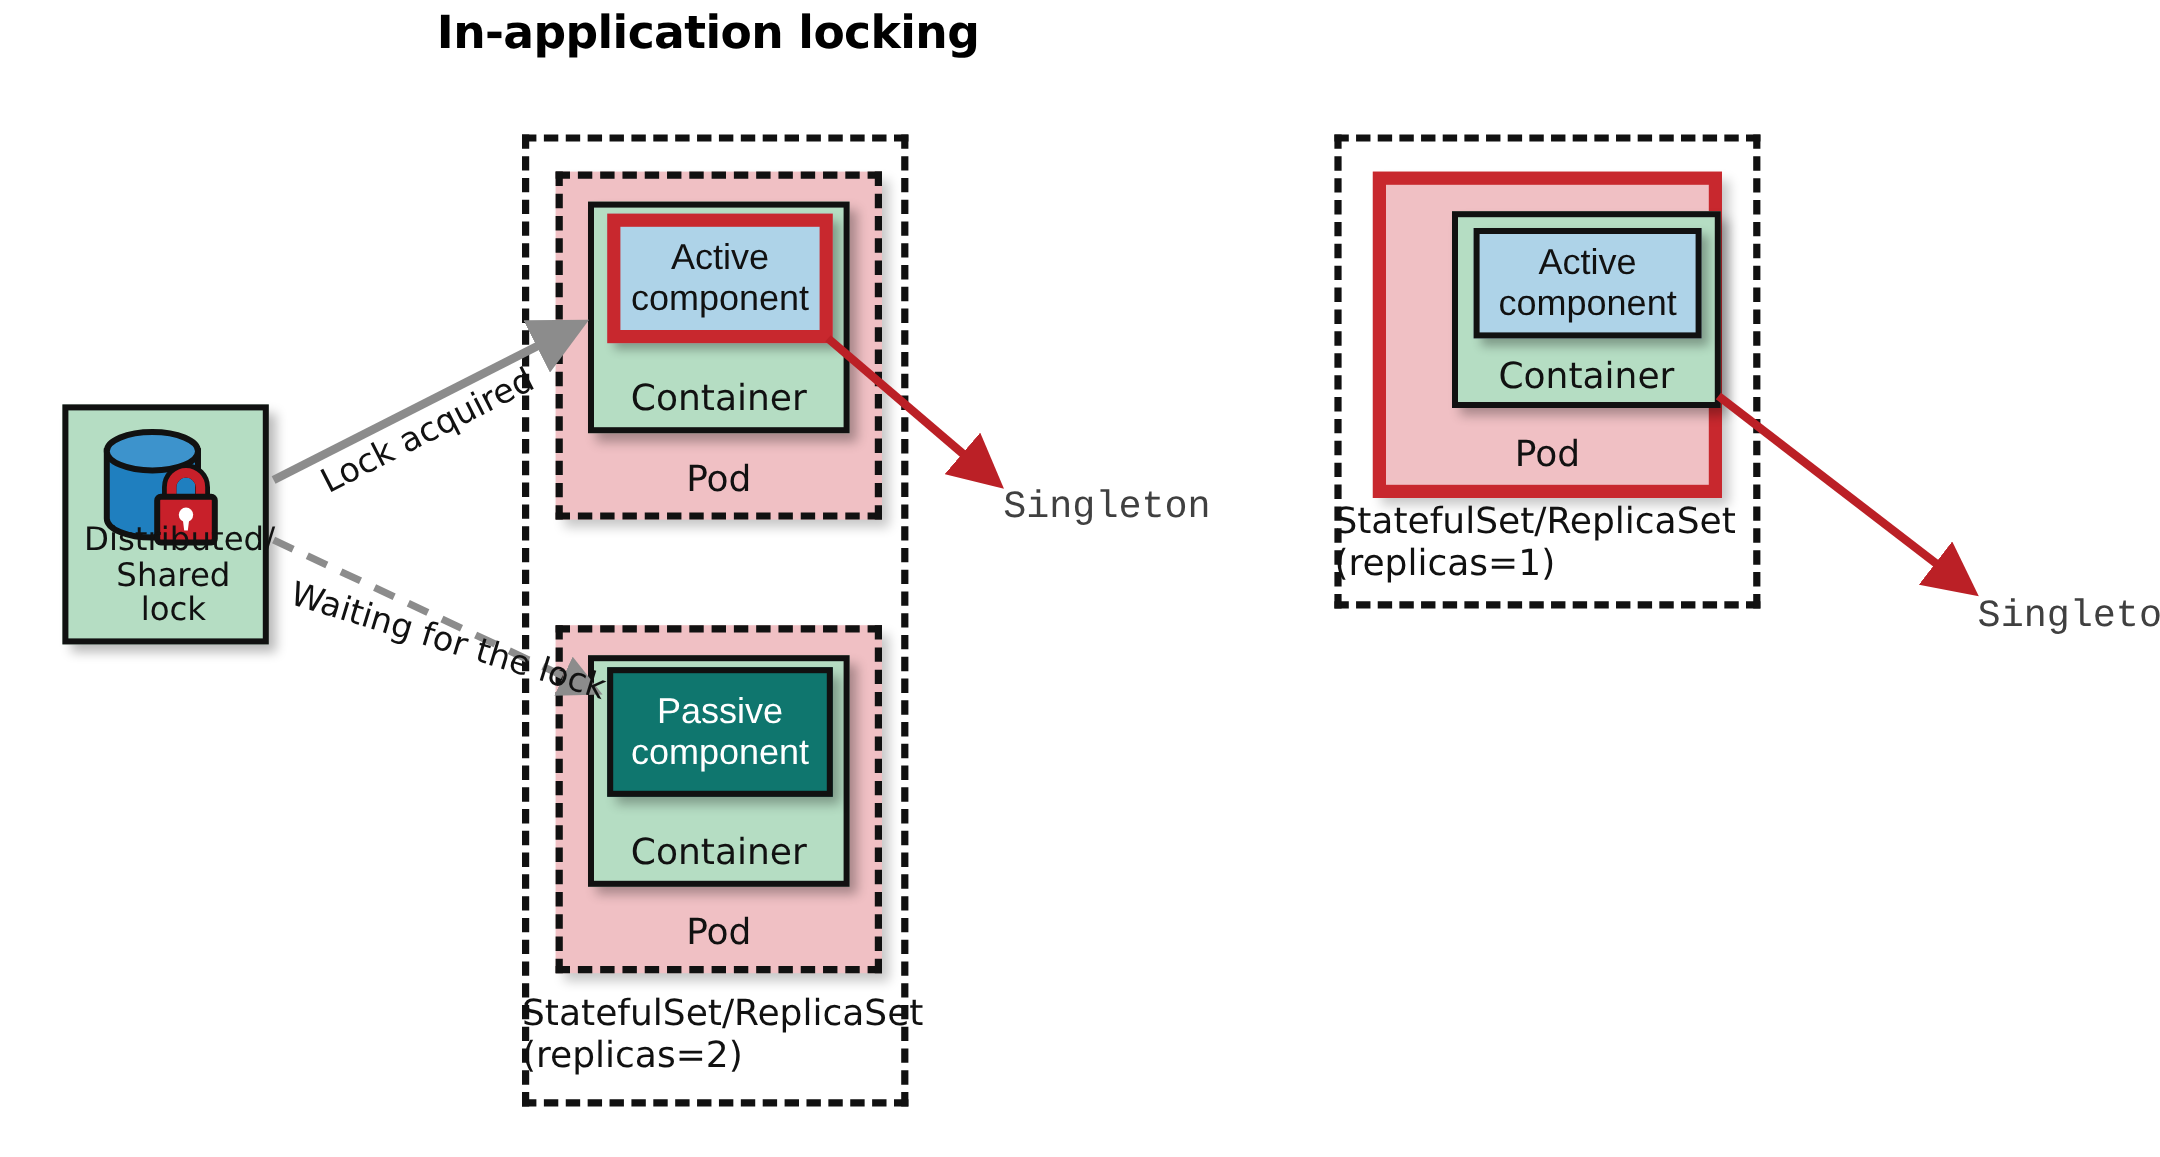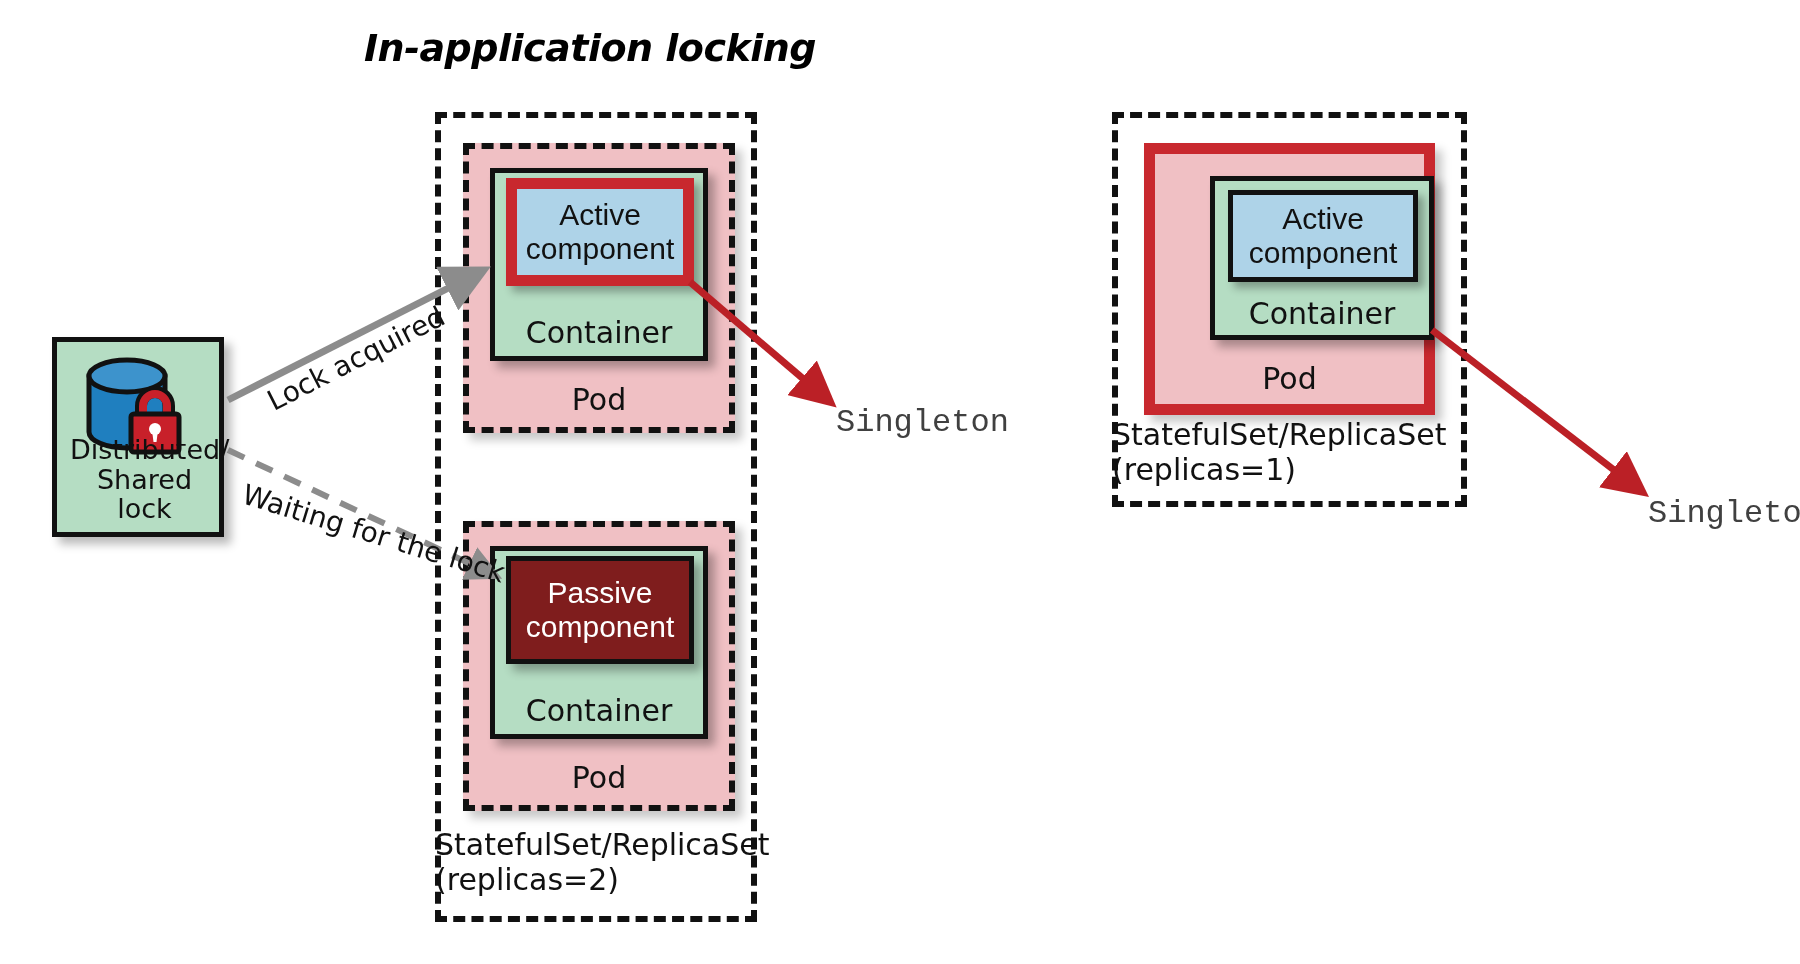--- a/index.html
+++ b/index.html
@@ -23,21 +23,21 @@
   .panel-title {
     position: absolute;
     font-family: "DejaVu Sans", sans-serif;
     font-weight: bold;
     font-size: 38px;
     color: #000000;
     letter-spacing: -0.5px;
     white-space: nowrap;
     text-align: center;
   }
-  #title-left  { left: 340px; top: 26px; width: 500px; font-style: italic; }
+  #title-left  { left: 340px; top: 5px; width: 500px; }
   #title-right { left: 1040px; top: 18px; width: 580px; }
 
   
   .dashed-box {
     position: absolute;
     border: 6px dashed #111111;
     background: transparent;
     box-sizing: border-box;
   }
   .pod-box {
@@ -62,21 +62,21 @@
   .component-active {
     position: absolute;
     background: #aed3e8;
     box-sizing: border-box;
     box-shadow: 6px 6px 8px rgba(0,0,0,0.30);
   }
   .comp-red-border { border: 11px solid #c8282e; }
   .comp-black-border { border: 5px solid #111111; }
   .component-passive {
     position: absolute;
-    background: #7f1d1d;
+    background: #0f766e;
     border: 5px solid #111111;
     box-sizing: border-box;
     box-shadow: 7px 7px 9px rgba(0,0,0,0.30);
   }
 
   
   .box-label {
     position: absolute;
     font-family: "DejaVu Sans", sans-serif;
     font-size: 30px;

